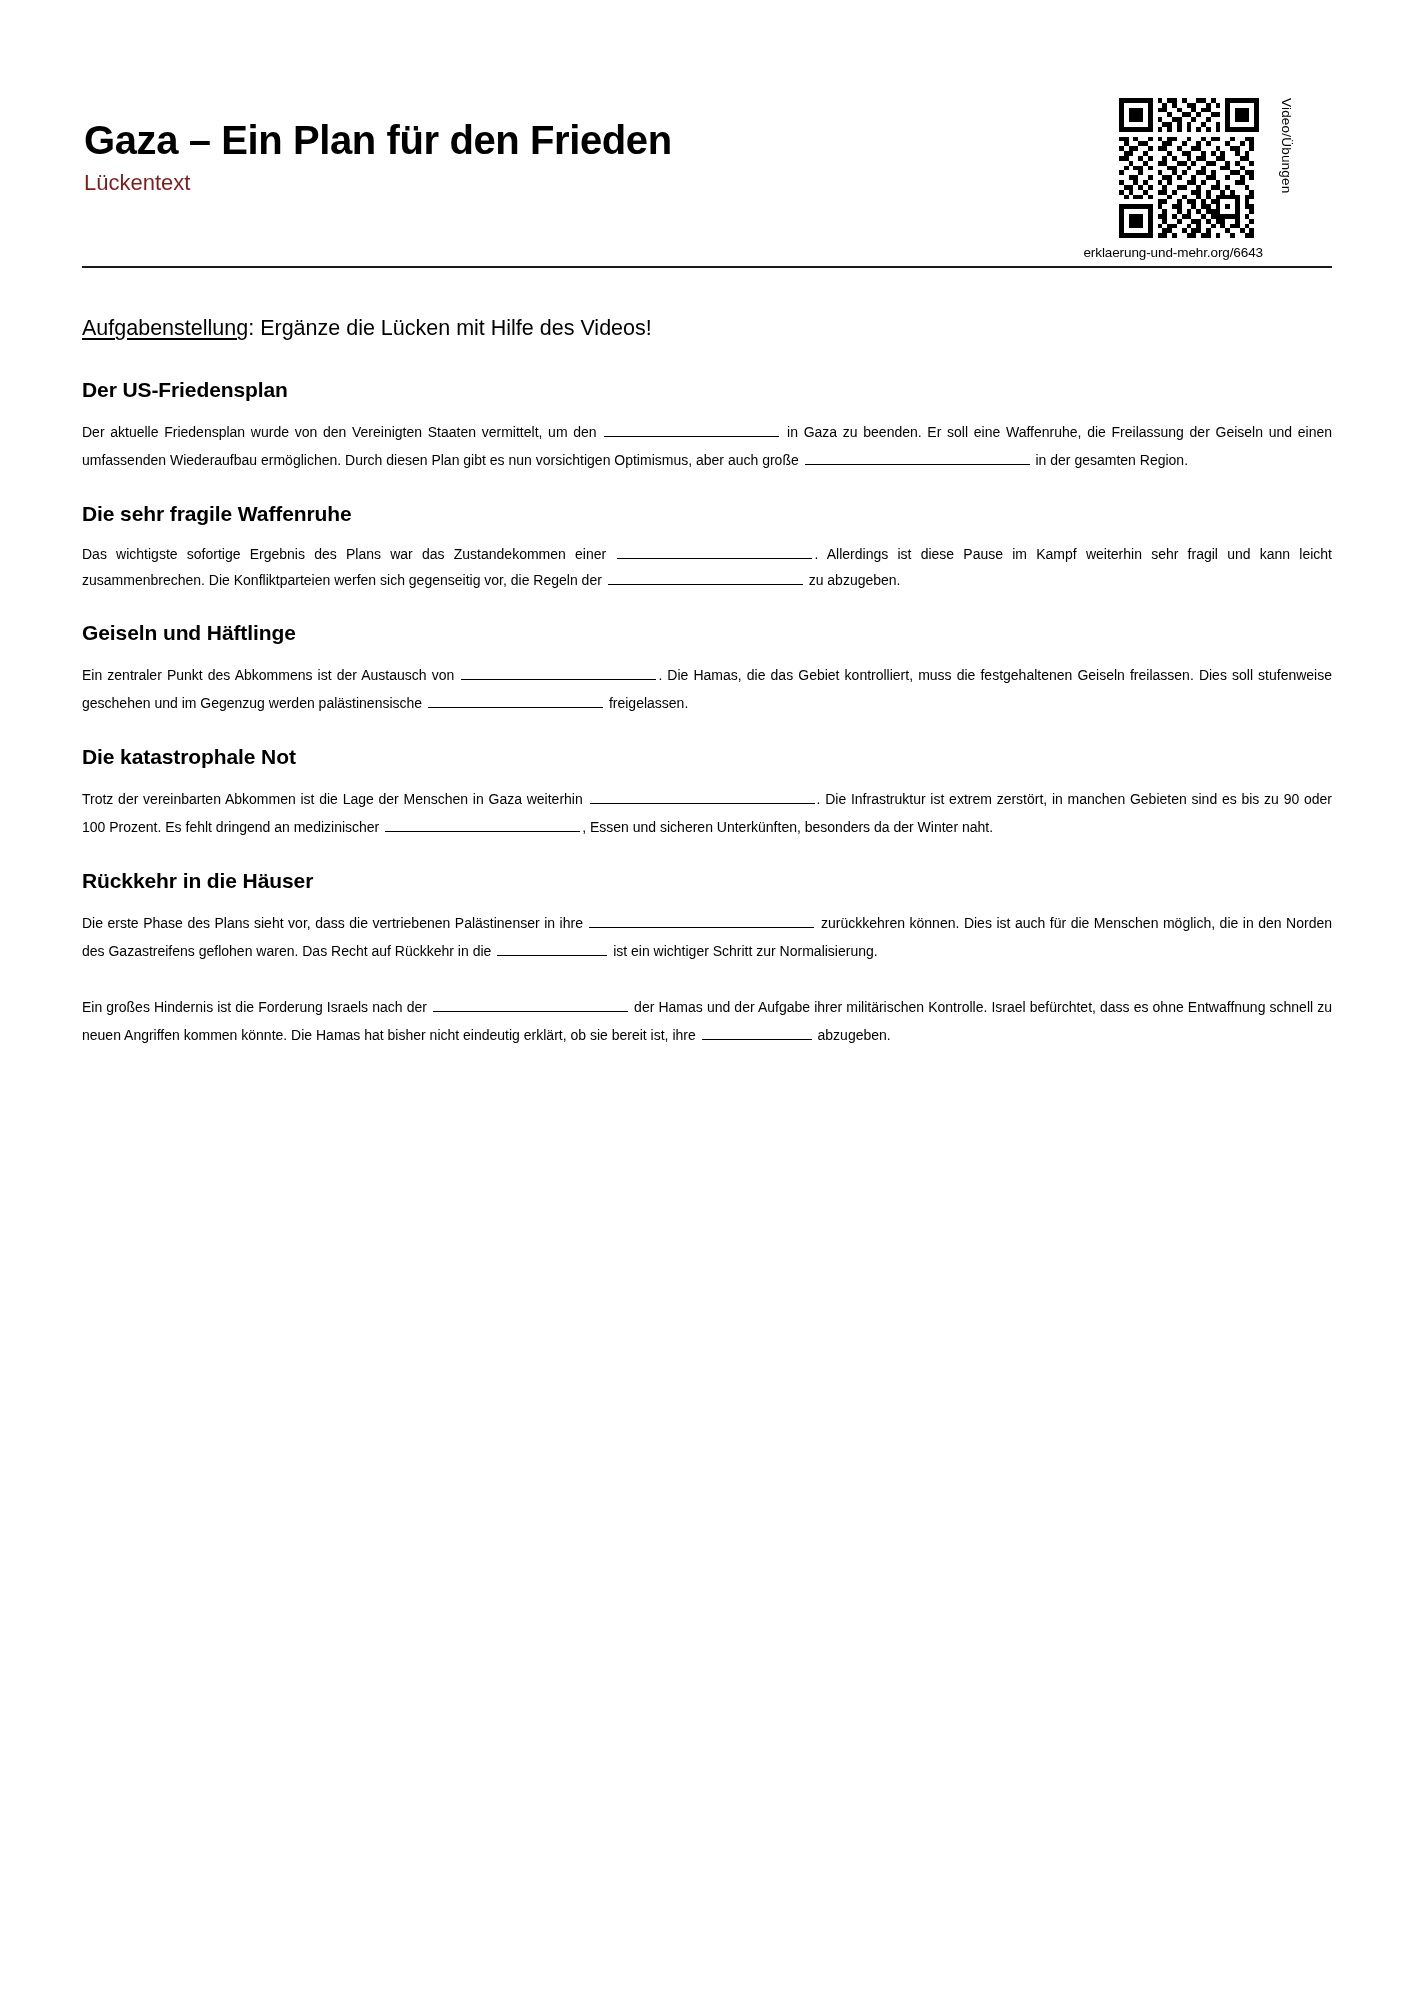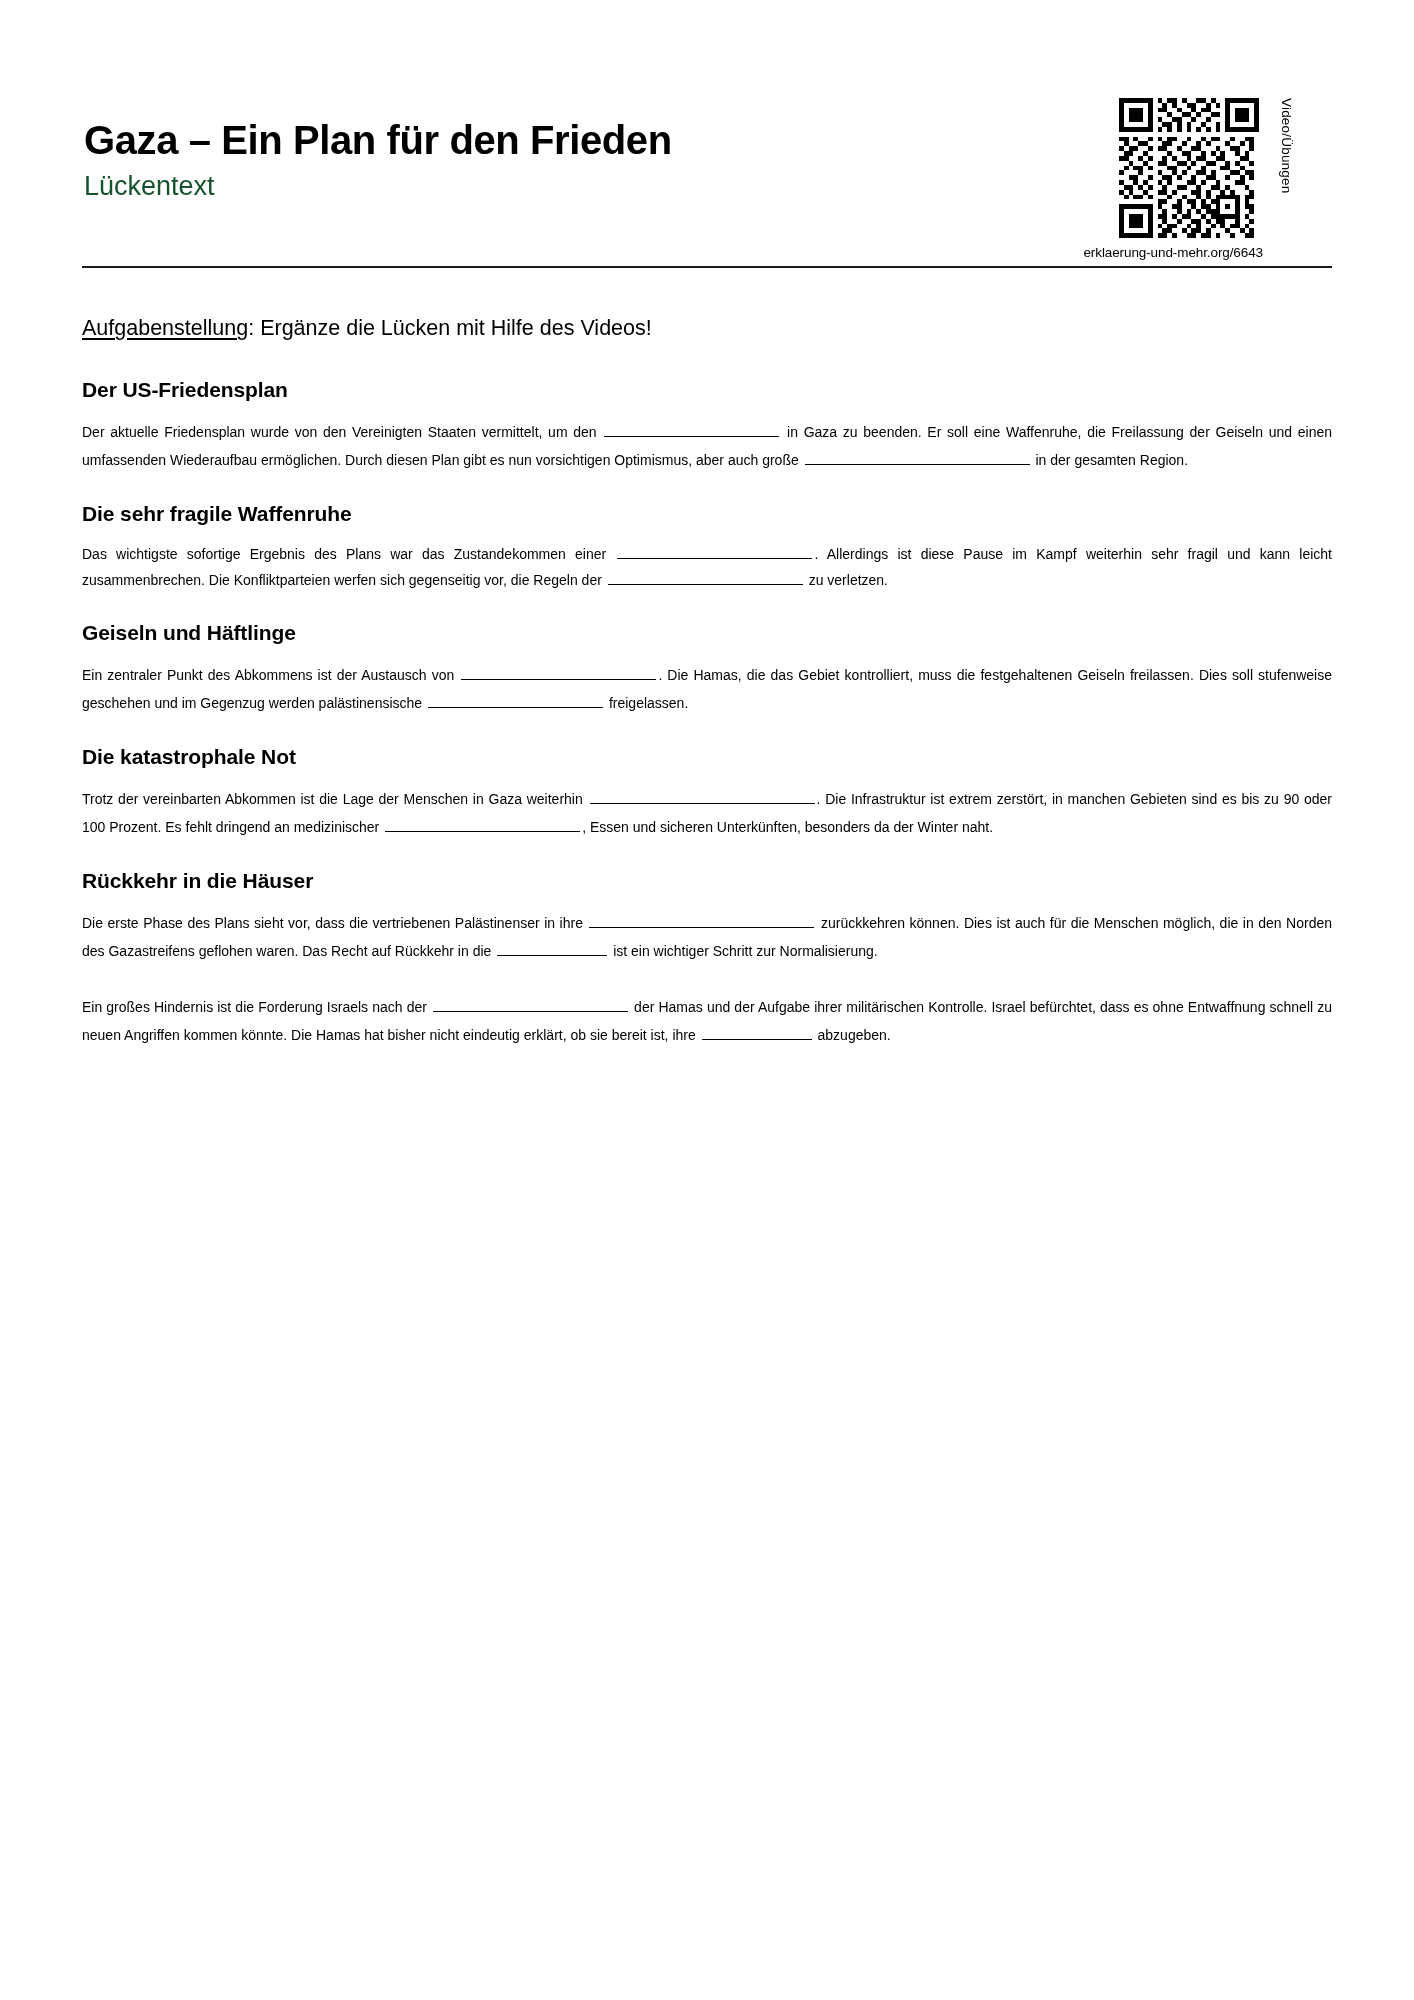--- a/index.html
+++ b/index.html
@@ -39,25 +39,25 @@
   }
   .doc-title {
     font-size: 40px;
     font-weight: 700;
     letter-spacing: -0.4px;
     line-height: 1.12;
     margin: 2px;
     white-space: nowrap;
   }
   .doc-subtitle {
-    font-size: 27px;
+    font-size: 22px;
     font-weight: 400;
     line-height: 1.2;
     margin: 7px 0 0 2px;
-    color: #14532d;
+    color: #7f1d1d;
   }
 
   
   .qr-block {
     position: absolute;
     right: 35px;
     top: 0;
     width: 215px;
     height: 160px;
   }
@@ -409,21 +409,21 @@
 
     <p class="instruction"><span class="u">Aufgabenstellung</span><span>: </span><span>Ergänze die Lücken mit Hilfe des Videos!</span></p>
 
     <div class="section">
       <h2 class="section-heading">Der US-Friedensplan</h2>
       <p class="para loose"><span>Der aktuelle Friedensplan wurde von den Vereinigten Staaten vermittelt, um den</span> <span class="blank w-md"></span> <span>in Gaza zu beenden. Er soll eine Waffenruhe, die Freilassung der Geiseln und einen umfassenden Wiederaufbau ermöglichen. Durch diesen Plan gibt es nun vorsichtigen Optimismus, aber auch große</span> <span class="blank w-xl"></span> <span>in der gesamten Region.</span></p>
     </div>
 
     <div class="section">
       <h2 class="section-heading">Die sehr fragile Waffenruhe</h2>
-      <p class="para"><span>Das wichtigste sofortige Ergebnis des Plans war das Zustandekommen einer</span> <span class="blank w-lg"></span><span>. Allerdings ist diese Pause im Kampf weiterhin sehr fragil und kann leicht zusammenbrechen. Die Konfliktparteien werfen sich gegenseitig vor, die Regeln der</span> <span class="blank w-lg"></span> <span>zu verletzen.</span></p>
+      <p class="para"><span>Das wichtigste sofortige Ergebnis des Plans war das Zustandekommen einer</span> <span class="blank w-lg"></span><span>. Allerdings ist diese Pause im Kampf weiterhin sehr fragil und kann leicht zusammenbrechen. Die Konfliktparteien werfen sich gegenseitig vor, die Regeln der</span> <span class="blank w-lg"></span> <span>zu abzugeben.</span></p>
     </div>
 
     <div class="section">
       <h2 class="section-heading">Geiseln und Häftlinge</h2>
       <p class="para loose"><span>Ein zentraler Punkt des Abkommens ist der Austausch von</span> <span class="blank w-lg"></span><span>. Die Hamas, die das Gebiet kontrolliert, muss die festgehaltenen Geiseln freilassen. Dies soll stufenweise geschehen und im Gegenzug werden palästinensische</span> <span class="blank w-md"></span> <span>freigelassen.</span></p>
     </div>
 
     <div class="section">
       <h2 class="section-heading">Die katastrophale Not</h2>
       <p class="para loose"><span>Trotz der vereinbarten Abkommen ist die Lage der Menschen in Gaza weiterhin</span> <span class="blank w-xl"></span><span>. Die Infrastruktur ist extrem zerstört, in manchen Gebieten sind es bis zu 90 oder 100 Prozent. Es fehlt dringend an medizinischer</span> <span class="blank w-lg"></span><span>, Essen und sicheren Unterkünften, besonders da der Winter naht.</span></p>

